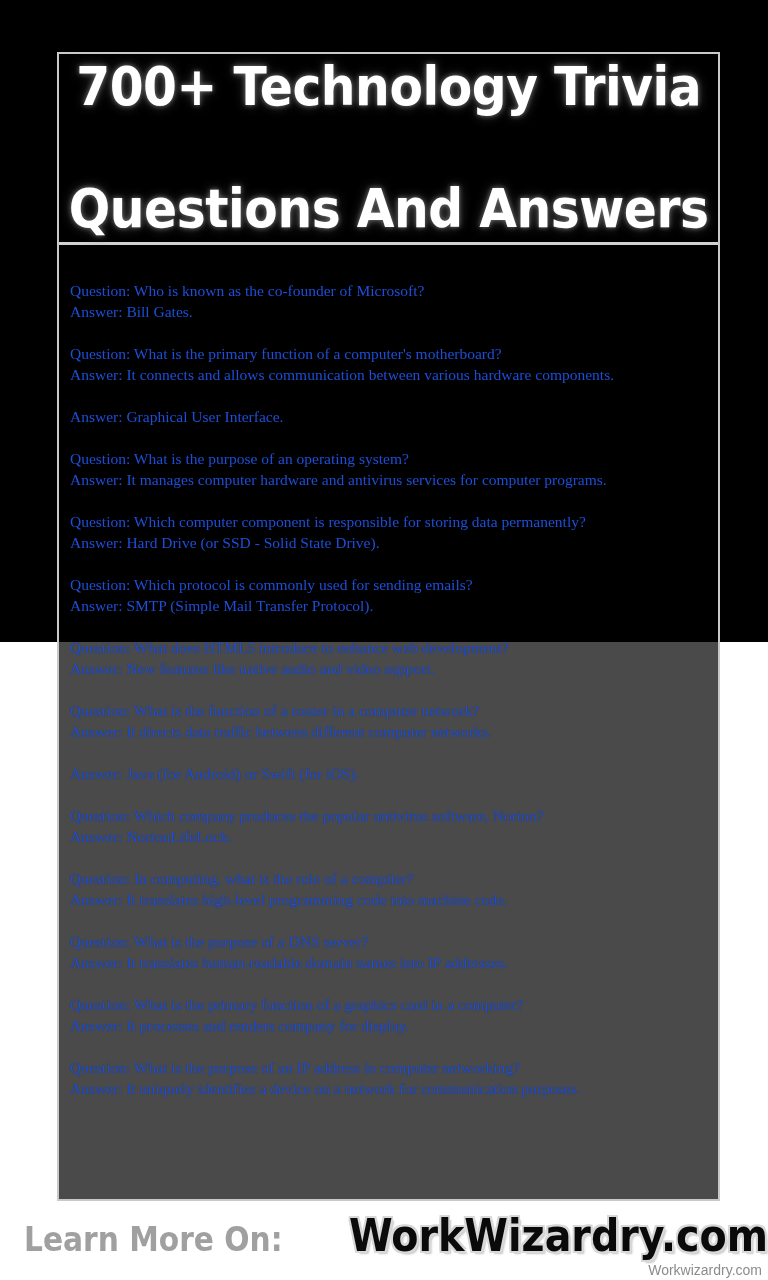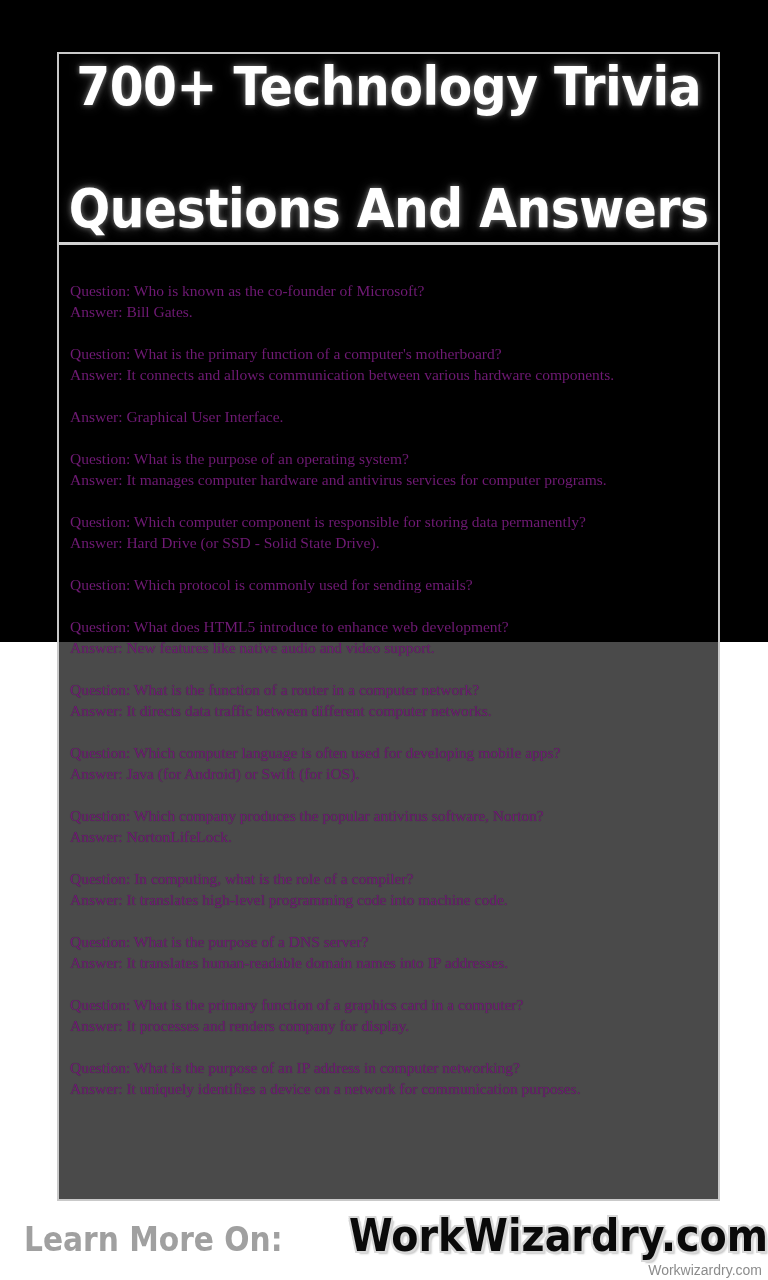--- a/index.html
+++ b/index.html
@@ -90,21 +90,21 @@
   #qa-list {
     position:absolute;
     left:11px;
     top:226px;
     width:618px;
     z-index:3;
   }
   .qa-block { margin-bottom:21px; }
   .qa-block:last-child { margin-bottom:10px; }
   .qa-line {
-    color:#701a75;
+    color:#1d4ed8;
     font-family:"Liberation Serif", serif;
     font-size:15.5px;
     line-height:21px;
     white-space:nowrap;
     text-shadow:0 0 1px rgba(0,0,0,0.35);
   }
 
   
   #footer {
     position:absolute;
@@ -189,31 +189,31 @@
       <div class="qa-block">
         <div class="qa-line">Question: What is the purpose of an operating system?</div>
         <div class="qa-line">Answer: It manages computer hardware and antivirus services for computer programs.</div>
       </div>
       <div class="qa-block">
         <div class="qa-line">Question: Which computer component is responsible for storing data permanently?</div>
         <div class="qa-line">Answer: Hard Drive (or SSD - Solid State Drive).</div>
       </div>
       <div class="qa-block">
         <div class="qa-line">Question: Which protocol is commonly used for sending emails?</div>
+        <div class="qa-line">Answer: SMTP (Simple Mail Transfer Protocol).</div>
       </div>
       <div class="qa-block">
         <div class="qa-line">Question: What does HTML5 introduce to enhance web development?</div>
         <div class="qa-line">Answer: New features like native audio and video support.</div>
       </div>
       <div class="qa-block">
         <div class="qa-line">Question: What is the function of a router in a computer network?</div>
         <div class="qa-line">Answer: It directs data traffic between different computer networks.</div>
       </div>
       <div class="qa-block">
-        <div class="qa-line">Question: Which computer language is often used for developing mobile apps?</div>
         <div class="qa-line">Answer: Java (for Android) or Swift (for iOS).</div>
       </div>
       <div class="qa-block">
         <div class="qa-line">Question: Which company produces the popular antivirus software, Norton?</div>
         <div class="qa-line">Answer: NortonLifeLock.</div>
       </div>
       <div class="qa-block">
         <div class="qa-line">Question: In computing, what is the role of a compiler?</div>
         <div class="qa-line">Answer: It translates high-level programming code into machine code.</div>
       </div>

